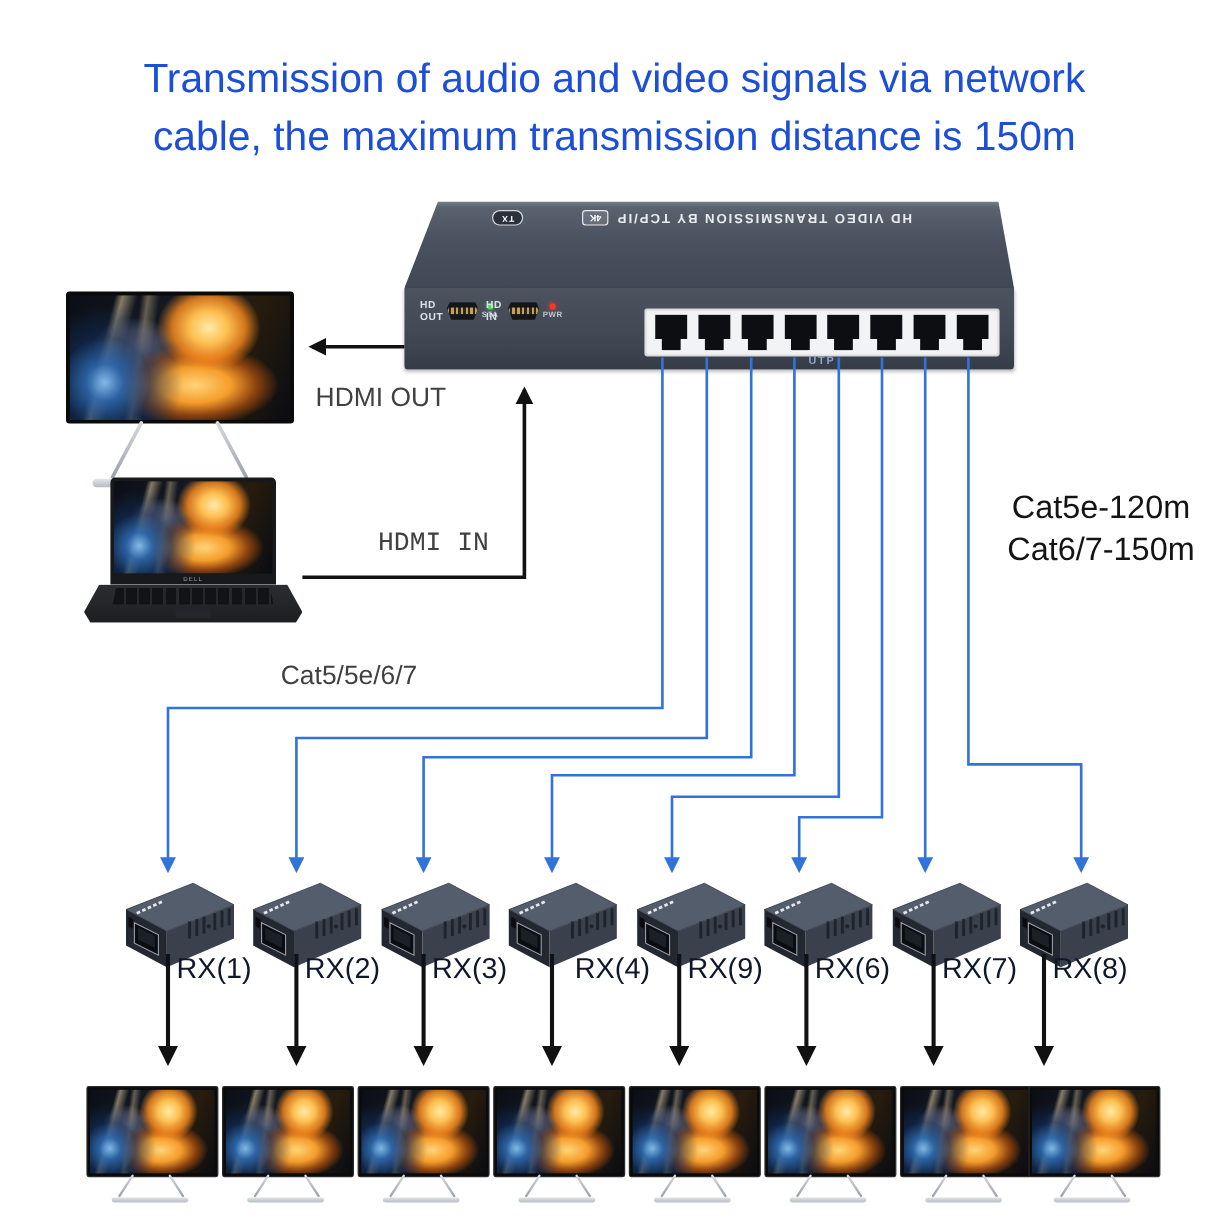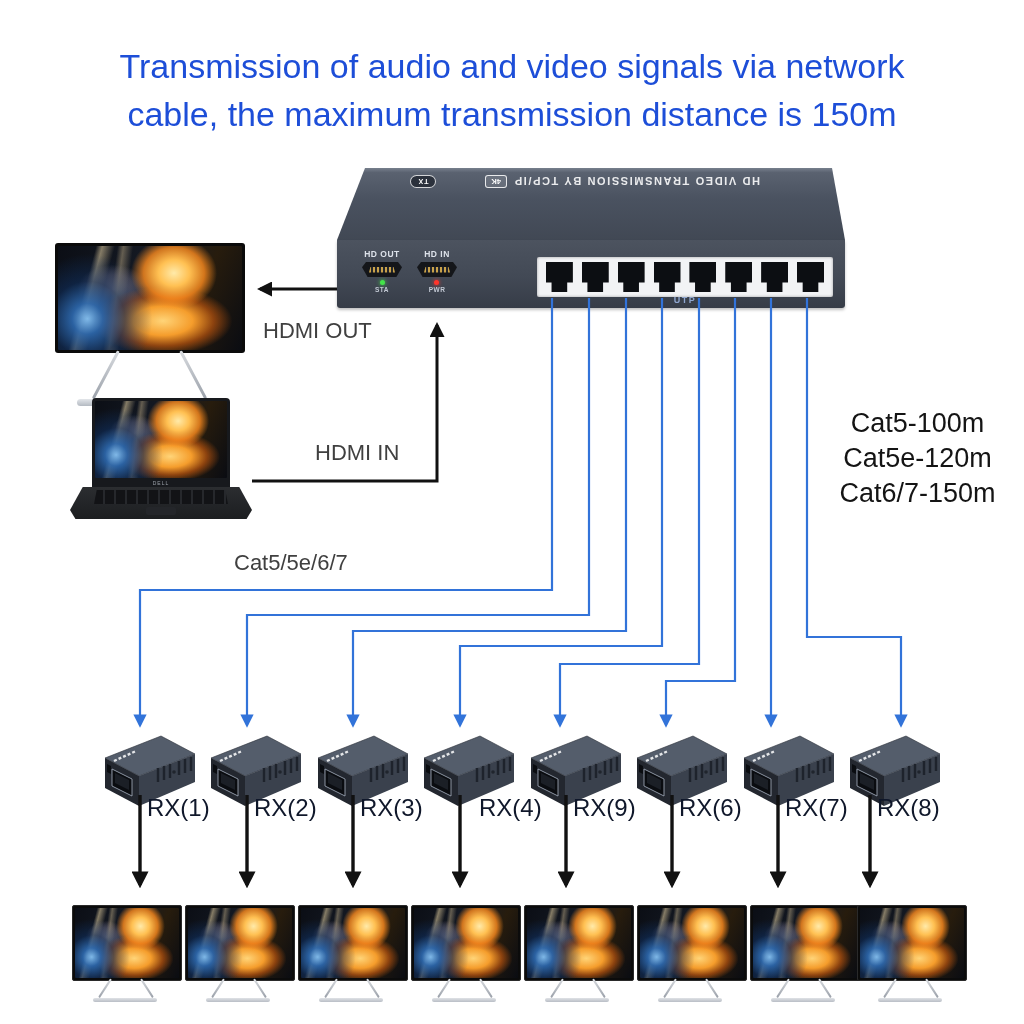--- a/index.html
+++ b/index.html
@@ -20,21 +20,21 @@
   .tx-top-text{color:rgba(255,255,255,.88);font-size:11px;font-weight:bold;letter-spacing:1.6px;white-space:nowrap;}
   .badge-4k{height:11px;min-width:14px;padding:0 3px;border:1px solid rgba(255,255,255,.85);border-radius:3px;
     font-size:7.5px;font-weight:bold;color:#fff;display:flex;align-items:center;justify-content:center;
     background:rgba(255,255,255,.12);}
   .badge-tx{margin-left:auto;height:11px;width:24px;border:1px solid rgba(255,255,255,.8);border-radius:7px;
     font-size:7px;font-weight:bold;color:#fff;display:flex;align-items:center;justify-content:center;
     background:#2b313c;letter-spacing:1px;}
   #tx-front{left:7px;top:75px;width:508px;height:68px;border-radius:0 0 3px 3px;
     background:linear-gradient(180deg,#4c535f 0%,#424955 55%,#363c47 100%);
     box-shadow:0 2px 3px rgba(0,0,0,.25);}
-  .hdmi-group{top:84px;width:64px;display:flex;flex-direction:column;align-items:center;gap:3px;}
+  .hdmi-group{top:84px;width:64px;display:flex;flex-direction:row;align-items:center;gap:3px;}
   #grp-hdout{left:20px;} #grp-hdin{left:75px;}
   .hdmi-port-label{color:#dde2ea;font-size:8.5px;font-weight:bold;letter-spacing:.5px;}
   .hdmi-conn{width:40px;height:15px;background:#14161a;
     clip-path:polygon(10% 0,90% 0,100% 35%,86% 100%,14% 100%,0 35%);display:flex;align-items:center;justify-content:center;}
   .hdmi-pins{width:26px;height:6px;background:repeating-linear-gradient(90deg,#c9a24a 0 2px,#23262c 2px 4px);
     clip-path:polygon(6% 0,94% 0,100% 100%,0 100%);}
   .led-row{display:flex;flex-direction:column;align-items:center;gap:1px;}
   .led{width:5px;height:5px;border-radius:50%;}
   .led-green{background:#43e34a;box-shadow:0 0 4px #43e34a;}
   .led-red{background:#ff352b;box-shadow:0 0 4px #ff352b;}
@@ -73,21 +73,21 @@
     clip-path:polygon(7% 0,93% 0,100% 72%,97% 100%,3% 100%,0 72%);
     background:linear-gradient(180deg,#2b2d30,#1c1e20);}
   #laptop .keys{position:absolute;left:24px;top:95px;width:134px;height:14px;
     clip-path:polygon(2% 0,98% 0,100% 100%,0 100%);
     background:repeating-linear-gradient(90deg,#121316 0 9px,#26282c 9px 11px);}
   #laptop .pad{position:absolute;left:76px;top:112px;width:30px;height:8px;background:#24262a;border-radius:2px;}
 
   
   .diagram-label{font-size:22px;color:#404040;white-space:nowrap;}
   #lbl-hdmi-out{left:263px;top:318px;}
-  #lbl-hdmi-in{left:315px;top:440px;}
+  #lbl-hdmi-in{left:315px;top:440px;font-family:Liberation Mono, monospace;}
   #lbl-cable-type{left:234px;top:550px;}
   #distance-block{left:820px;top:406px;width:195px;text-align:center;font-size:27px;line-height:35px;color:#141414;}
 
   
   .receiver{width:110px;height:82px;}
   .rx-label{font-size:24px;color:#0f172a;white-space:nowrap;}
   .tv{width:108px;height:100px;}
   .tv .frame{position:absolute;left:0;top:0;width:104px;height:70px;background:#0b0b0b;border:1px solid #2a2a2a;
     border-radius:2px;padding:2px;}
   .tv .leg-l{left:38px;top:74px;height:22px;transform:rotate(33deg);transform-origin:top center;width:2px;}
@@ -168,21 +168,20 @@
     </div>
     <div class="deck"></div>
     <div class="keys"></div>
     <div class="pad"></div>
   </div>
 
   <div class="abs diagram-label" id="lbl-hdmi-out">HDMI OUT</div>
   <div class="abs diagram-label" id="lbl-hdmi-in">HDMI IN</div>
   <div class="abs diagram-label" id="lbl-cable-type">Cat5/5e/6/7</div>
   <div class="abs" id="distance-block">
-    <div>Cat5-100m</div>
     <div>Cat5e-120m</div>
     <div>Cat6/7-150m</div>
   </div>
 
   <div id="gen-root">
       <div class="abs receiver" style="left: 100px; top: 728px;"><svg width="110" height="82" viewBox="0 0 110 82">
           <polygon points="5,30 61,8 95,26 39,48" fill="#545d6b" stroke="#2a2f38" stroke-width=".6"></polygon>
           <polygon points="5,30 39,48 39,78 5,60" fill="#23272f"></polygon>
           <polygon points="39,48 95,26 95,54 39,78" fill="#3a414d"></polygon>
           <line x1="14" y1="33" x2="36" y2="23" stroke="rgba(255,255,255,.85)" stroke-width="2.4" stroke-dasharray="3 2"></line>

